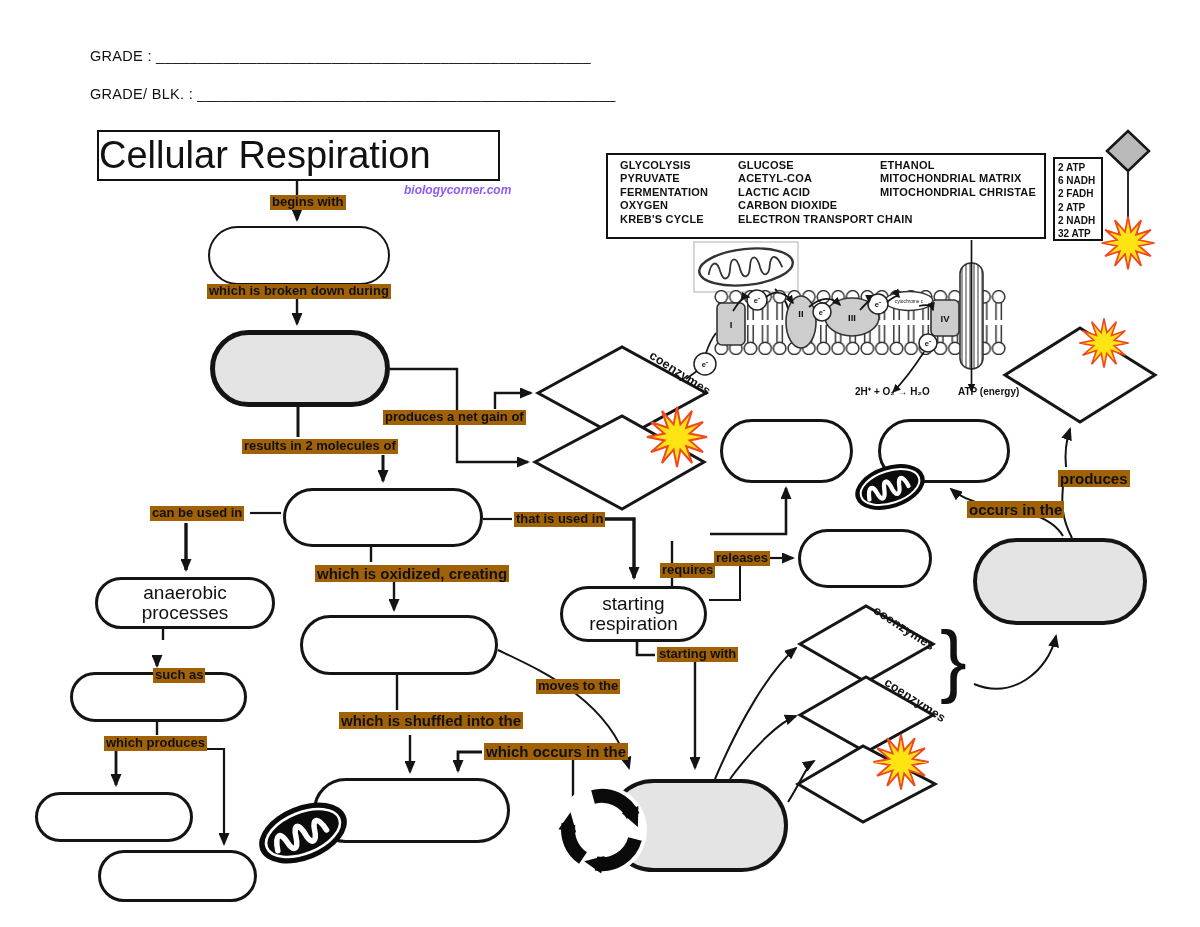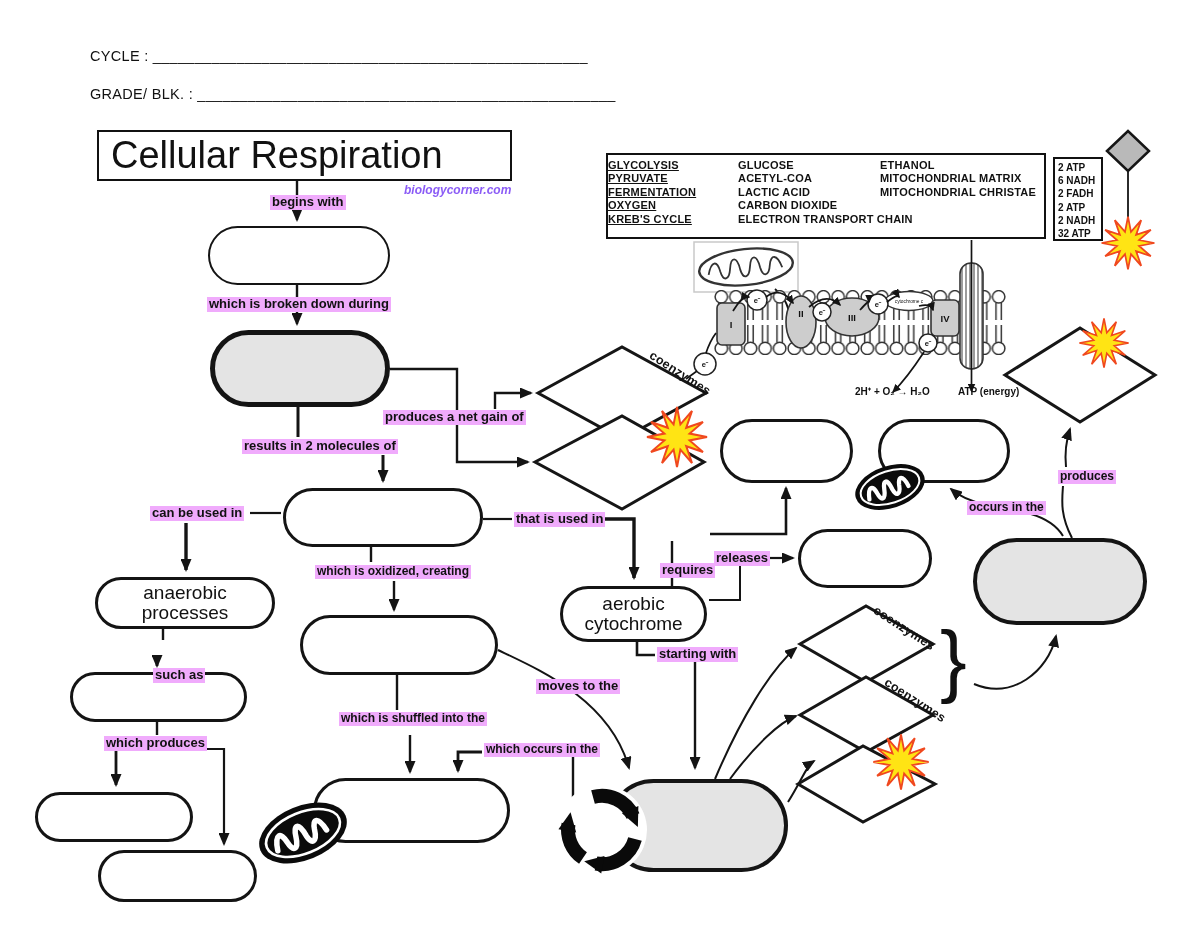--- a/index.html
+++ b/index.html
@@ -4,34 +4,34 @@
 <style>
   html,body{margin:0;padding:0;background:#fff;}
   #canvas{position:relative;width:1200px;height:927px;background:#fff;overflow:hidden;
           font-family:"Liberation Sans",sans-serif;color:#111;}
   svg.layer{position:absolute;left:0;top:0;}
   #basesvg{z-index:1;}
   #topsvg{z-index:3;pointer-events:none;}
   .abs{position:absolute;z-index:2;}
   .hdr{font-size:14.5px;font-weight:500;letter-spacing:.3px;white-space:nowrap;}
   .titlebox{left:97px;top:130px;width:399px;height:47px;border:2.5px solid #111;
-            display:flex;align-items:center;padding-left:12px;font-size:38px;font-weight:500;}
+            display:flex;align-items:center;padding-left:0;font-size:38px;font-weight:500;}
   .credit{left:404px;top:183px;font-size:12px;font-style:italic;font-weight:700;color:#8b5cf6;}
   .bankbox{left:606px;top:153px;width:436px;height:82px;border:2.5px solid #111;}
   .bankcol{position:absolute;top:4px;font-size:11px;font-weight:600;line-height:13.4px;
            white-space:pre-line;letter-spacing:.2px;}
   .atpbox{left:1053px;top:157px;width:50px;height:84px;border:2.5px solid #111;
           font-size:10px;font-weight:600;line-height:13.2px;white-space:pre-line;padding:2px 0 0 3px;box-sizing:border-box;}
   .blank{background:#fff;border:3px solid #141414;border-radius:999px;box-sizing:border-box;}
   .blank.gray{background:#e4e4e4;border-width:5px;}
   .blank.thin{border-width:2.5px;}
   .node{display:flex;align-items:center;justify-content:center;text-align:center;
         font-size:19px;line-height:20px;font-weight:500;}
-  .lbl{font-size:13px;font-weight:600;background:#f0abfc;padding:0 2px;white-space:nowrap;line-height:1.15;}
-  .lbl.sm{font-size:12px;}
+  .lbl{font-size:13px;font-weight:600;background:#a16207;padding:0 2px;white-space:nowrap;line-height:1.15;}
+  .lbl.sm{font-size:15px;}
   .rot{background:transparent;transform:rotate(33deg);transform-origin:left center;font-size:12.5px;letter-spacing:.3px;}
   .brace{font-size:80px;font-weight:400;line-height:1;}
   .tiny{font-size:10px;font-weight:600;background:transparent;white-space:nowrap;}
 </style>
 </head>
 <body>
 
 <div id="canvas">
 
   <svg id="basesvg" class="layer" width="1200" height="927" viewBox="0 0 1200 927">
@@ -174,30 +174,30 @@
         <path d="M887,302 Q897,294 899,297" marker-end="url(#ahs)"></path>
         <path d="M919,306 Q931,303 933,310" marker-end="url(#ahs)"></path>
         <path d="M924,352 Q907,378 893,392" marker-end="url(#ahs)"></path>
         <path d="M706,353 Q710,341 716,333"></path>
         <path d="M686,379 L697,371"></path>
       </g>
       <path d="M971.5,240 V391" fill="none" stroke="#141414" stroke-width="1.7" marker-end="url(#ahs)"></path>
     </g>
   </svg>
 
-  <div class="abs hdr" style="left:90px;top:48px;">CYCLE : ____________________________________________________</div>
+  <div class="abs hdr" style="left:90px;top:48px;">GRADE : ____________________________________________________</div>
   <div class="abs hdr" style="left:90px;top:86px;">GRADE/ BLK. : __________________________________________________</div>
 
   <div class="abs titlebox">
     <span>Cellular Respiration</span>
   </div>
   <div class="abs credit">biologycorner.com</div>
 
   <div class="abs bankbox">
-    <div class="bankcol" style="left:0;text-decoration:underline;">GLYCOLYSIS
+    <div class="bankcol" style="left:12px;">GLYCOLYSIS
 PYRUVATE
 FERMENTATION
 OXYGEN
 KREB'S CYCLE</div>
     <div class="bankcol" style="left:130px;">GLUCOSE
 ACETYL-COA
 LACTIC ACID
 CARBON DIOXIDE
 ELECTRON TRANSPORT CHAIN</div>
     <div class="bankcol" style="left:272px;">ETHANOL
@@ -217,30 +217,30 @@
   <div class="abs blank" style="left:283px;top:488px;width:200px;height:59px;"></div>
   <div class="abs blank" style="left:300px;top:615px;width:198px;height:60px;"></div>
   <div class="abs blank node" style="left:95px;top:577px;width:180px;height:52px;">
     <span style="width:110px;">anaerobic processes</span>
   </div>
   <div class="abs blank" style="left:70px;top:672px;width:177px;height:50px;"></div>
   <div class="abs blank" style="left:35px;top:792px;width:158px;height:50px;"></div>
   <div class="abs blank" style="left:98px;top:850px;width:159px;height:52px;"></div>
   <div class="abs blank" style="left:313px;top:778px;width:197px;height:65px;"></div>
   <div class="abs blank node" style="left:560px;top:586px;width:147px;height:56px;">
-    <span style="width:100px;">aerobic cytochrome</span>
+    <span style="width:100px;">starting respiration</span>
   </div>
   <div class="abs blank" style="left:720px;top:419px;width:133px;height:64px;"></div>
   <div class="abs blank" style="left:878px;top:419px;width:132px;height:64px;"></div>
   <div class="abs blank" style="left:798px;top:529px;width:134px;height:59px;"></div>
   <div class="abs blank gray" style="left:607px;top:779px;width:181px;height:93px;border-width:4.5px;"></div>
   <div class="abs blank gray" style="left:973px;top:538px;width:174px;height:87px;border-width:4.5px;"></div>
 
   <div class="abs lbl" style="left:270px;top:195px;">begins with</div>
-  <div class="abs lbl" style="left:207px;top:297px;">which is broken down during</div>
+  <div class="abs lbl" style="left:207px;top:284px;">which is broken down during</div>
   <div class="abs lbl" style="left:383px;top:410px;">produces a net gain of</div>
   <div class="abs lbl" style="left:242px;top:439px;">results in 2 molecules of</div>
   <div class="abs lbl" style="left:150px;top:506px;">can be used in</div>
   <div class="abs lbl" style="left:514px;top:512px;">that is used in</div>
   <div class="abs lbl sm" style="left:315px;top:565px;">which is oxidized, creating</div>
   <div class="abs lbl" style="left:153px;top:641px;margin-top:27px;">such as</div>
   <div class="abs lbl" style="left:104px;top:736px;">which produces</div>
   <div class="abs lbl" style="left:660px;top:527px;margin-top:36px;">requires</div>
   <div class="abs lbl" style="left:714px;top:551px;">releases</div>
   <div class="abs lbl" style="left:657px;top:647px;">starting with</div>

